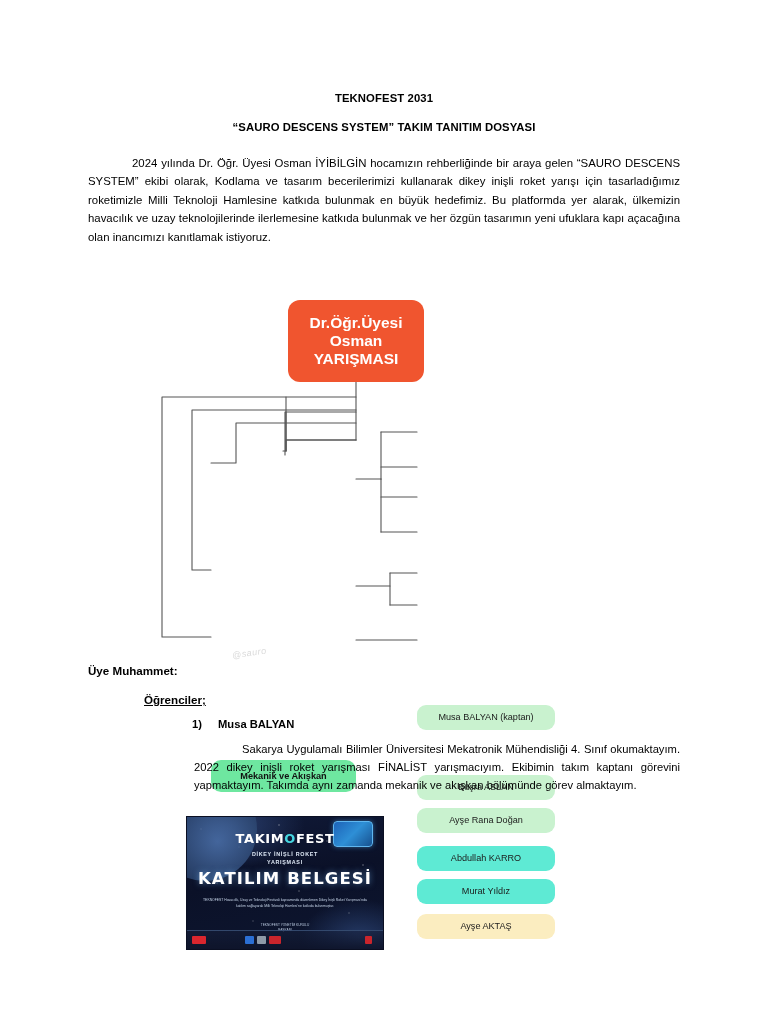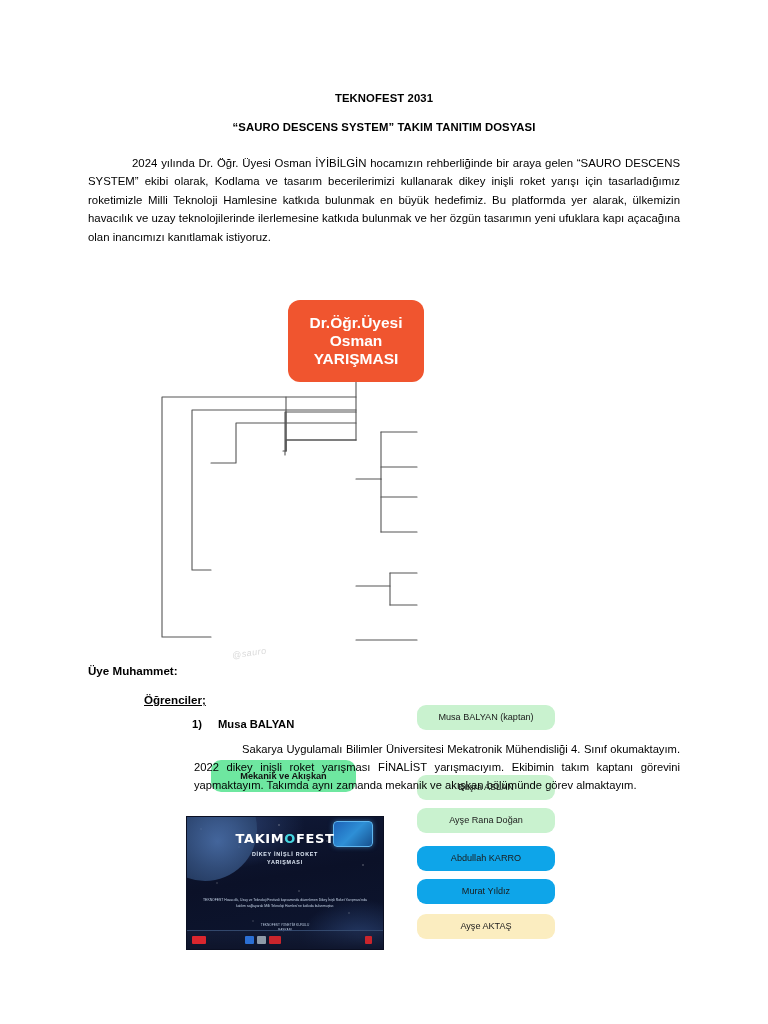--- a/index.html
+++ b/index.html
@@ -133,21 +133,21 @@
 
   .node.member {
     left: 277px;
     width: 138px;
     height: 25px;
     font-size: 9.1px;
     color: #1b1b1b;
     border-radius: 9px;
   }
   .node.member.g { background: #c9f2cf; }
-  .node.member.b { background: #0ea5e9; }
+  .node.member.b { background: #5eead4; }
   .node.member.y { background: #fbedc0; }
 
   .m0 { top: 413px; }
   .m1 { top: 446px; height: 32px; }
   .m2 { top: 483px; }
   .m3 { top: 516px; }
   .m4 { top: 554px; }
   .m5 { top: 587px; }
   .m6 { top: 622px; }
 
@@ -367,20 +367,21 @@
 
     <div class="cert-badge"></div>
 
     <div class="cert-logo"><span>TAKIM</span><span class="teal">O</span><span>FEST</span></div>
 
     <div class="cert-sub">
       <div>DİKEY İNİŞLİ ROKET</div>
       <div>YARIŞMASI</div>
     </div>
 
+    <div class="cert-main">KATILIM BELGESİ</div>
 
     <div class="cert-para">TEKNOFEST Havacılık, Uzay ve Teknoloji Festivali kapsamında düzenlenen Dikey İnişli Roket Yarışması’nda katılım sağlayarak Milli Teknoloji Hamlesi’ne katkıda bulunmuştur.</div>
 
     <div class="cert-sign">
       <div>TEKNOFEST YÖNETİM KURULU</div>
       <div>BAŞKANI</div>
     </div>
 
     <div class="cert-bar">
       <span class="lg red"></span>

